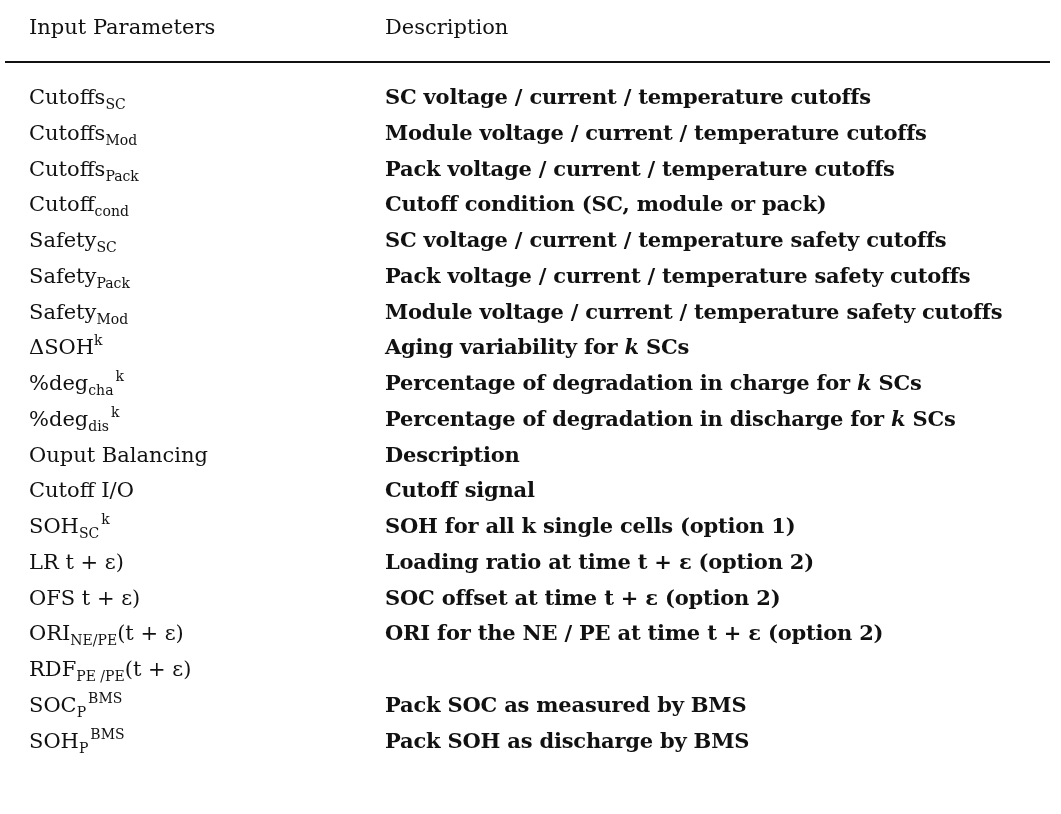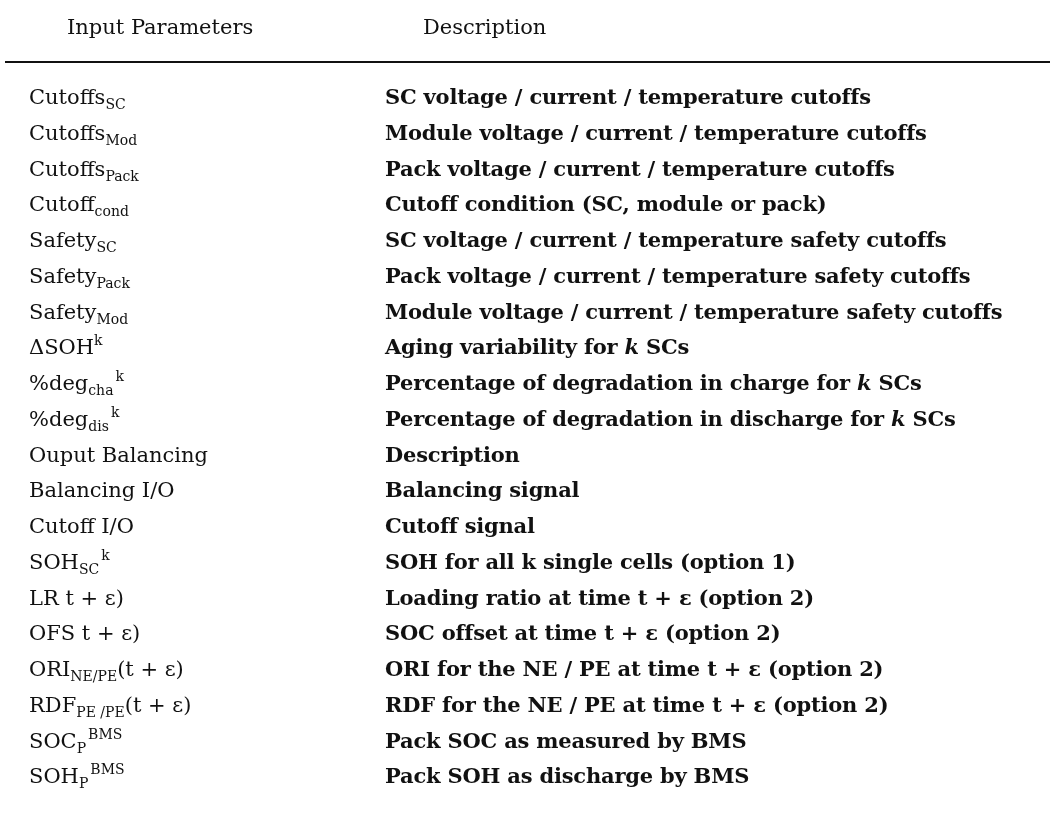--- a/index.html
+++ b/index.html
@@ -21,21 +21,20 @@
       top: 0;
       width: 1061px;
     }
     .header {
       position: absolute;
       left: 0;
       top: 12px;
       width: 869px;
       height: 36px;
       font-size: 22px;
-      margin-left: 38px;
     }
     .rule {
       position: absolute;
       left: 5px;
       top: 61px;
       width: 1045px;
       height: 2px;
       background: #111111;
     }
     .col1 { position: absolute; left: 29px; }
@@ -115,24 +114,20 @@
   </div>
       <div class="row">
     <span class="cell col1 param"><span>%deg</span><sub>dis</sub><sup style="margin-left: 2px;">k</sup><span></span></span>
     <span class="cell col2 desc"><span>Percentage of degradation in discharge for </span><span class="italic">k</span><span> SCs</span></span>
   </div>
       <div class="row">
     <span class="cell col1 param"><span>Ouput Balancing</span><span></span></span>
     <span class="cell col2 desc"><span>Description</span><span class="italic"></span><span></span></span>
   </div>
       <div class="row">
-    <span class="cell col1 param"><span>Balancing I/O</span><span></span></span>
-    <span class="cell col2 desc"><span>Balancing signal</span><span class="italic"></span><span></span></span>
-  </div>
-      <div class="row">
     <span class="cell col1 param"><span>Cutoff I/O</span><span></span></span>
     <span class="cell col2 desc"><span>Cutoff signal</span><span class="italic"></span><span></span></span>
   </div>
       <div class="row">
     <span class="cell col1 param"><span>SOH</span><sub>SC</sub><sup style="margin-left: 2px;">k</sup><span></span></span>
     <span class="cell col2 desc"><span>SOH for all k single cells (option 1)</span><span class="italic"></span><span></span></span>
   </div>
       <div class="row">
     <span class="cell col1 param"><span>LR t + ε)</span><span></span></span>
     <span class="cell col2 desc"><span>Loading ratio at time t + ε (option 2)</span><span class="italic"></span><span></span></span>
@@ -140,21 +135,20 @@
       <div class="row">
     <span class="cell col1 param"><span>OFS t + ε)</span><span></span></span>
     <span class="cell col2 desc"><span>SOC offset at time t + ε (option 2)</span><span class="italic"></span><span></span></span>
   </div>
       <div class="row">
     <span class="cell col1 param"><span>ORI</span><sub>NE/PE</sub><span>(t + ε)</span></span>
     <span class="cell col2 desc"><span>ORI for the NE / PE at time t + ε (option 2)</span><span class="italic"></span><span></span></span>
   </div>
       <div class="row">
     <span class="cell col1 param"><span>RDF</span><sub>PE /PE</sub><span>(t + ε)</span></span>
-    <span class="cell col2 desc"><span>RDF for the NE / PE at time t + ε (option 2)</span><span class="italic"></span><span></span></span>
   </div>
       <div class="row">
     <span class="cell col1 param"><span>SOC</span><sub>P</sub><sup style="margin-left: 2px;">BMS</sup><span></span></span>
     <span class="cell col2 desc"><span>Pack SOC as measured by BMS</span><span class="italic"></span><span></span></span>
   </div>
       <div class="row">
     <span class="cell col1 param"><span>SOH</span><sub>P</sub><sup style="margin-left: 2px;">BMS</sup><span></span></span>
     <span class="cell col2 desc"><span>Pack SOH as discharge by BMS</span><span class="italic"></span><span></span></span>
   </div>
     </div>

